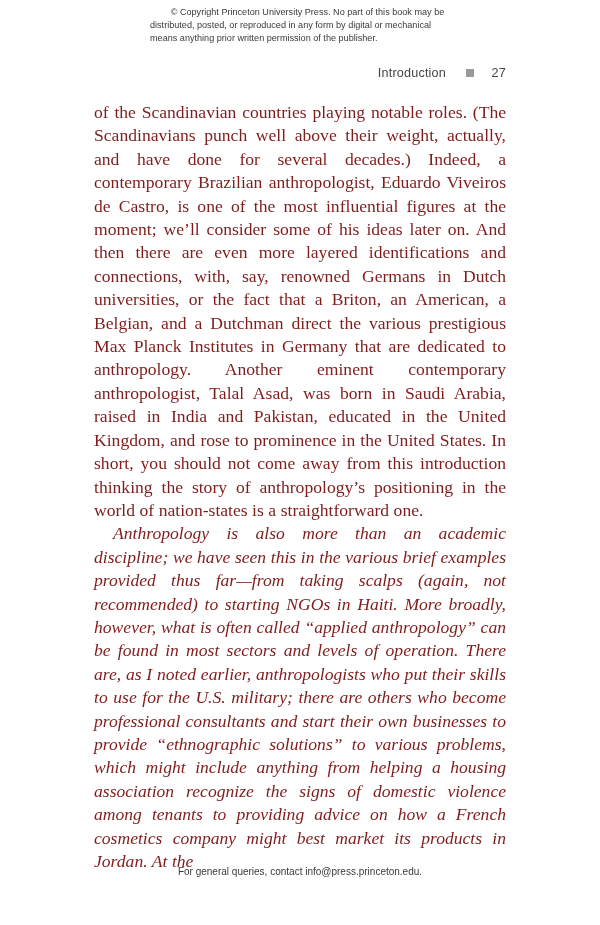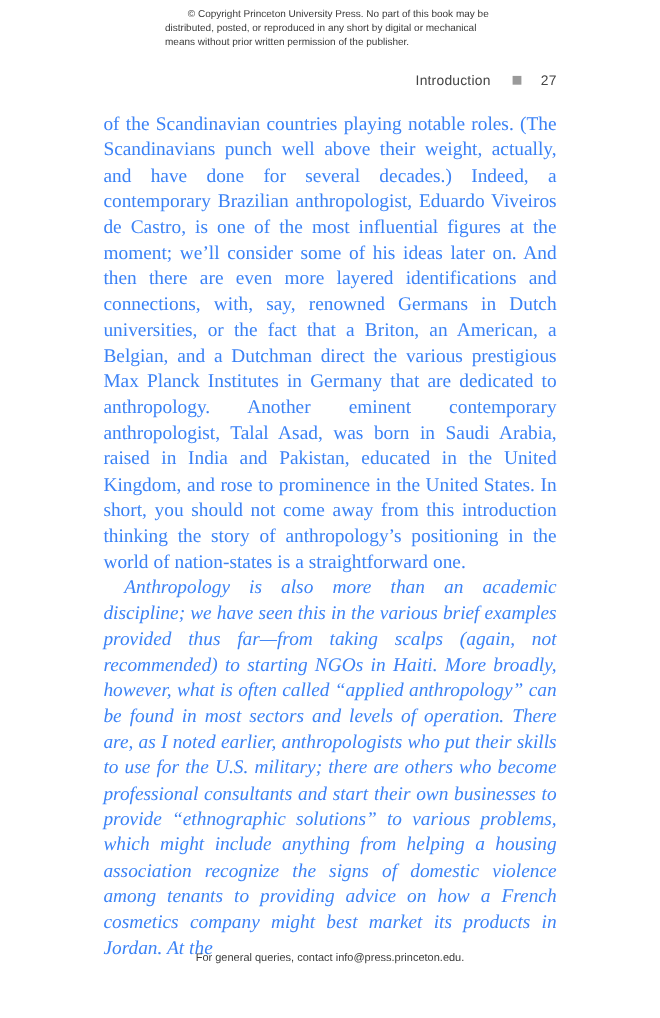--- a/index.html
+++ b/index.html
@@ -78,21 +78,21 @@
     top: 101px;
     left: 94px;
     width: 412px;
   }
   .body-column p {
     margin: 0;
     font-size: 17.6px;
     line-height: 23.4px;
     text-align: justify;
     text-align-last: left;
-    color: #3b82f6;
+    color: #7f1d1d;
     -webkit-hyphens: none;
     hyphens: none;
     word-spacing: 0.1px;
   }
   .body-column p.indented {
     text-indent: 19px;
   }
   .body-column p.tight-last {
     text-align-last: left;
     font-style: italic;
@@ -110,22 +110,22 @@
     color: #3a3a3a;
   }
 </style>
 </head>
 <body>
 
 <div class="page">
 
   <div class="copyright-notice">
     <div class="line-1">© Copyright Princeton University Press. No part of this book may be</div>
-    <div class="line-2">distributed, posted, or reproduced in any short by digital or mechanical</div>
-    <div class="line-3">means without prior written permission of the publisher.</div>
+    <div class="line-2">distributed, posted, or reproduced in any form by digital or mechanical</div>
+    <div class="line-3">means anything prior written permission of the publisher.</div>
   </div>
 
   <div class="running-head">
     <span class="rh-title">Introduction</span>
     <span class="rh-bullet"></span>
     <span class="rh-folio">27</span>
   </div>
 
   <div class="body-column">
     <p>of the Scandinavian countries playing notable roles. (The Scandinavians punch well above their weight, actually, and have done for several decades.) Indeed, a contemporary Brazilian anthropologist, Eduardo Viveiros de Castro, is one of the most influential figures at the moment; we’ll consider some of his ideas later on. And then there are even more layered identifications and connections, with, say, renowned Germans in Dutch universities, or the fact that a Briton, an American, a Belgian, and a Dutchman direct the various prestigious Max Planck Institutes in Germany that are dedicated to anthropology. Another eminent contemporary anthropologist, Talal Asad, was born in Saudi Arabia, raised in India and Pakistan, educated in the United Kingdom, and rose to prominence in the United States. In short, you should not come away from this introduction thinking the story of anthropology’s positioning in the world of nation-states is a straightforward one.</p>

